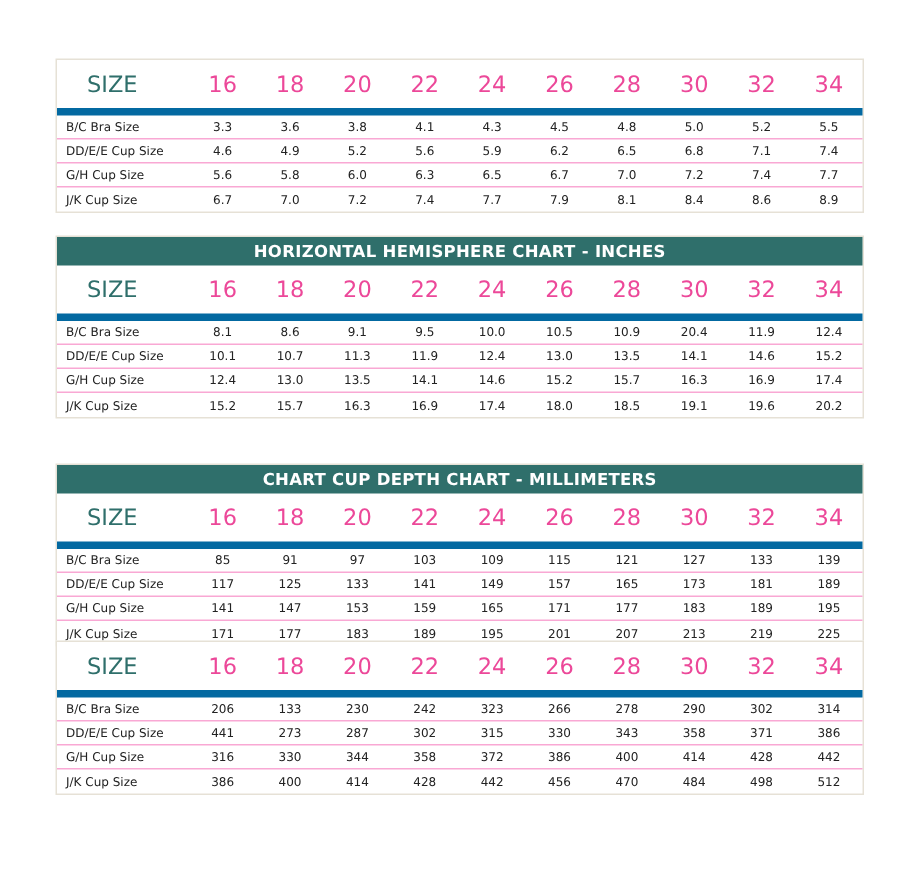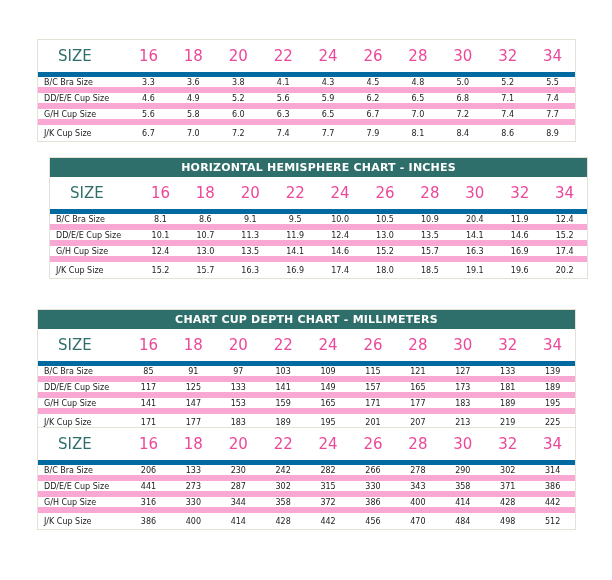--- a/index.html
+++ b/index.html
@@ -1,19 +1,19 @@
 <!DOCTYPE html>
 <html><head>
 <meta charset="utf-8">
 <style>
   html, body { margin:0; padding:0; background:#ffffff; }
   body { width:612px; height:580px; position:relative; font-family:"DejaVu Sans", sans-serif; color:#222; overflow:hidden; }
   .tbl { position:absolute; left:37px; width:539px; border:1px solid #e6e1d6; box-sizing:border-box; background:#fff; }
   .title { background:#2f6f6b; color:#fff; font-weight:bold; font-size:11px; text-align:center; height:19px; line-height:19px; letter-spacing:0.2px; }
-  .row { display:flex; align-items:center; border-bottom:6px solid #f9a8d4; box-sizing:border-box; }
+  .row { display:flex; align-items:center; border-bottom:1px solid #f9a8d4; box-sizing:border-box; }
   .row:last-child { border-bottom:none; }
   .hdr { height:37px; border-bottom:5px solid #0369a1; }
   .data { height:16px; }
   .lbl { width:82px; padding-left:6px; font-size:8px; flex:none; color:#222; }
   .hdr .lbl { width:82px; padding-left:20px; box-sizing:border-box; font-size:15px; color:#2f6f6b; flex:none; width:88px; }
   .cell { flex:1; text-align:center; font-size:8px; color:#222; }
   .hdr .cell { font-size:15px; color:#ec4899; }
 </style>
 </head>
 <body>
@@ -79,21 +79,21 @@
         <div class="cell">7.2</div>
         <div class="cell">7.4</div>
         <div class="cell">7.7</div>
         <div class="cell">7.9</div>
         <div class="cell">8.1</div>
         <div class="cell">8.4</div>
         <div class="cell">8.6</div>
         <div class="cell">8.9</div>
       </div>
     </div>
-    <div class="tbl" style="top: 157px; margin-left: 12px;">
+    <div class="tbl" style="top: 157px;">
       <div class="title">HORIZONTAL HEMISPHERE CHART - INCHES</div>
       <div class="row hdr">
         <div class="lbl">SIZE</div>
         <div class="cell">16</div>
         <div class="cell">18</div>
         <div class="cell">20</div>
         <div class="cell">22</div>
         <div class="cell">24</div>
         <div class="cell">26</div>
         <div class="cell">28</div>
@@ -235,21 +235,21 @@
         <div class="cell">30</div>
         <div class="cell">32</div>
         <div class="cell">34</div>
       </div>
       <div class="row data">
         <div class="lbl">B/C Bra Size</div>
         <div class="cell">206</div>
         <div class="cell">133</div>
         <div class="cell">230</div>
         <div class="cell">242</div>
-        <div class="cell">282</div>
+        <div class="cell">323</div>
         <div class="cell">266</div>
         <div class="cell">278</div>
         <div class="cell">290</div>
         <div class="cell">302</div>
         <div class="cell">314</div>
       </div>
       <div class="row data">
         <div class="lbl">DD/E/E Cup Size</div>
         <div class="cell">441</div>
         <div class="cell">273</div>

